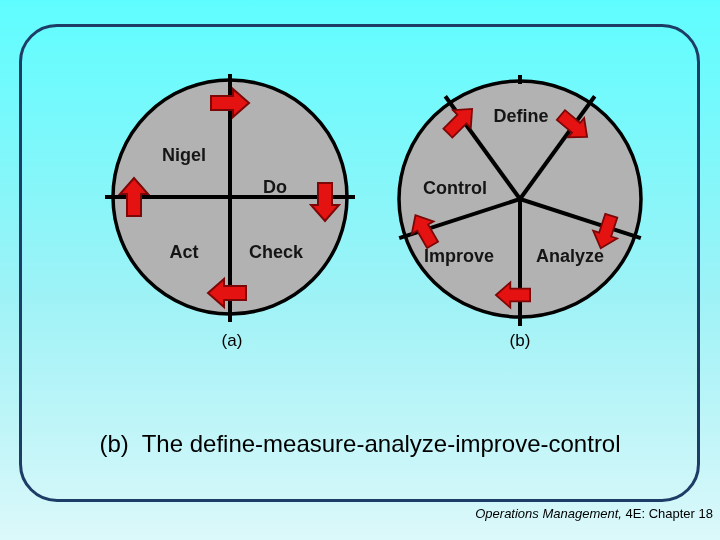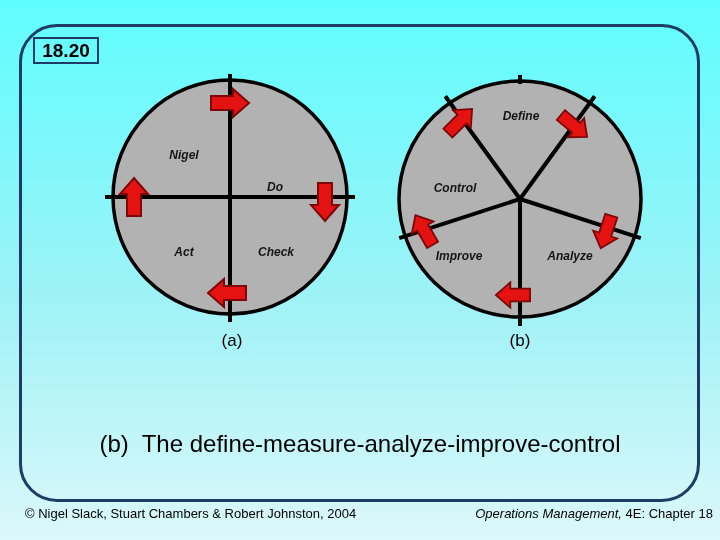--- a/index.html
+++ b/index.html
@@ -14,21 +14,21 @@
   }
   .figbox {
     position:absolute; left:33px; top:37px; width:66px; height:27px;
     box-sizing:border-box; border:2px solid #1d3c66;
     display:flex; align-items:center; justify-content:center;
     font-weight:bold; font-size:19px; color:#000;
   }
   .diagram-svg { position:absolute; }
   .clabel {
     position:absolute; transform:translate(-50%,-50%);
-    font-weight:bold; font-size:12px; color:#151515; white-space:nowrap;font-style:italic;
+    font-weight:bold; font-size:18px; color:#151515; white-space:nowrap;
   }
   .letter {
     position:absolute; transform:translate(-50%,-50%);
     font-size:17px; color:#000;
   }
   .caption {
     position:absolute; left:0; width:720px; text-align:center;
     font-size:24px; line-height:26px; color:#000; white-space:pre;
   }
   .caption-a { top:389px; }
@@ -41,23 +41,20 @@
   }
   .footer-right .it { font-style:italic; }
 </style>
 </head>
 <body>
 
 <div class="slide">
 
   <div class="panel"></div>
 
-  <div class="figbox">
-    <span>18.20</span>
-  </div>
 
   <svg class="diagram-svg" style="left:105px; top:72px;" width="250" height="252" viewBox="0 0 250 252" xmlns="http://www.w3.org/2000/svg" xmlns:xlink="http://www.w3.org/1999/xlink">
     <defs>
       <polygon id="barrow" points="-19,-7 3,-7 3,-14 19,0 3,14 3,7 -19,7" fill="#e51212" stroke="#7d0606" stroke-width="2" stroke-linejoin="miter"></polygon>
     </defs>
     <ellipse cx="125" cy="125" rx="117" ry="117" fill="#b2b2b2" stroke="#000" stroke-width="3.5"></ellipse>
     <line x1="125" y1="2" x2="125" y2="250" stroke="#000" stroke-width="4"></line>
     <line x1="0" y1="125" x2="250" y2="125" stroke="#000" stroke-width="4"></line>
     <use href="#barrow" xlink:href="#barrow" transform="translate(125,31)"></use>
     <use href="#barrow" xlink:href="#barrow" transform="translate(220,130) rotate(90)"></use>
@@ -90,16 +87,15 @@
   <span class="clabel" style="left:521px; top:116px;">Define</span>
   <span class="clabel" style="left:455px; top:188px;">Control</span>
   <span class="clabel" style="left:570px; top:256px;">Analyze</span>
   <span class="clabel" style="left:459px; top:256px;">Improve</span>
 
   <span class="letter" style="left:232px; top:341px;">(a)</span>
   <span class="letter" style="left:520px; top:341px;">(b)</span>
 
   <div class="caption caption-b">(b)  The define-measure-analyze-improve-control</div>
 
-  <div class="footer-left">© Nigel Slack, Stuart Chambers &amp; Robert Johnston, 2004</div>
   <div class="footer-right"><span class="it">Operations Management,</span><span> 4E: Chapter 18</span></div>
 
 </div>
 
 </body></html>

